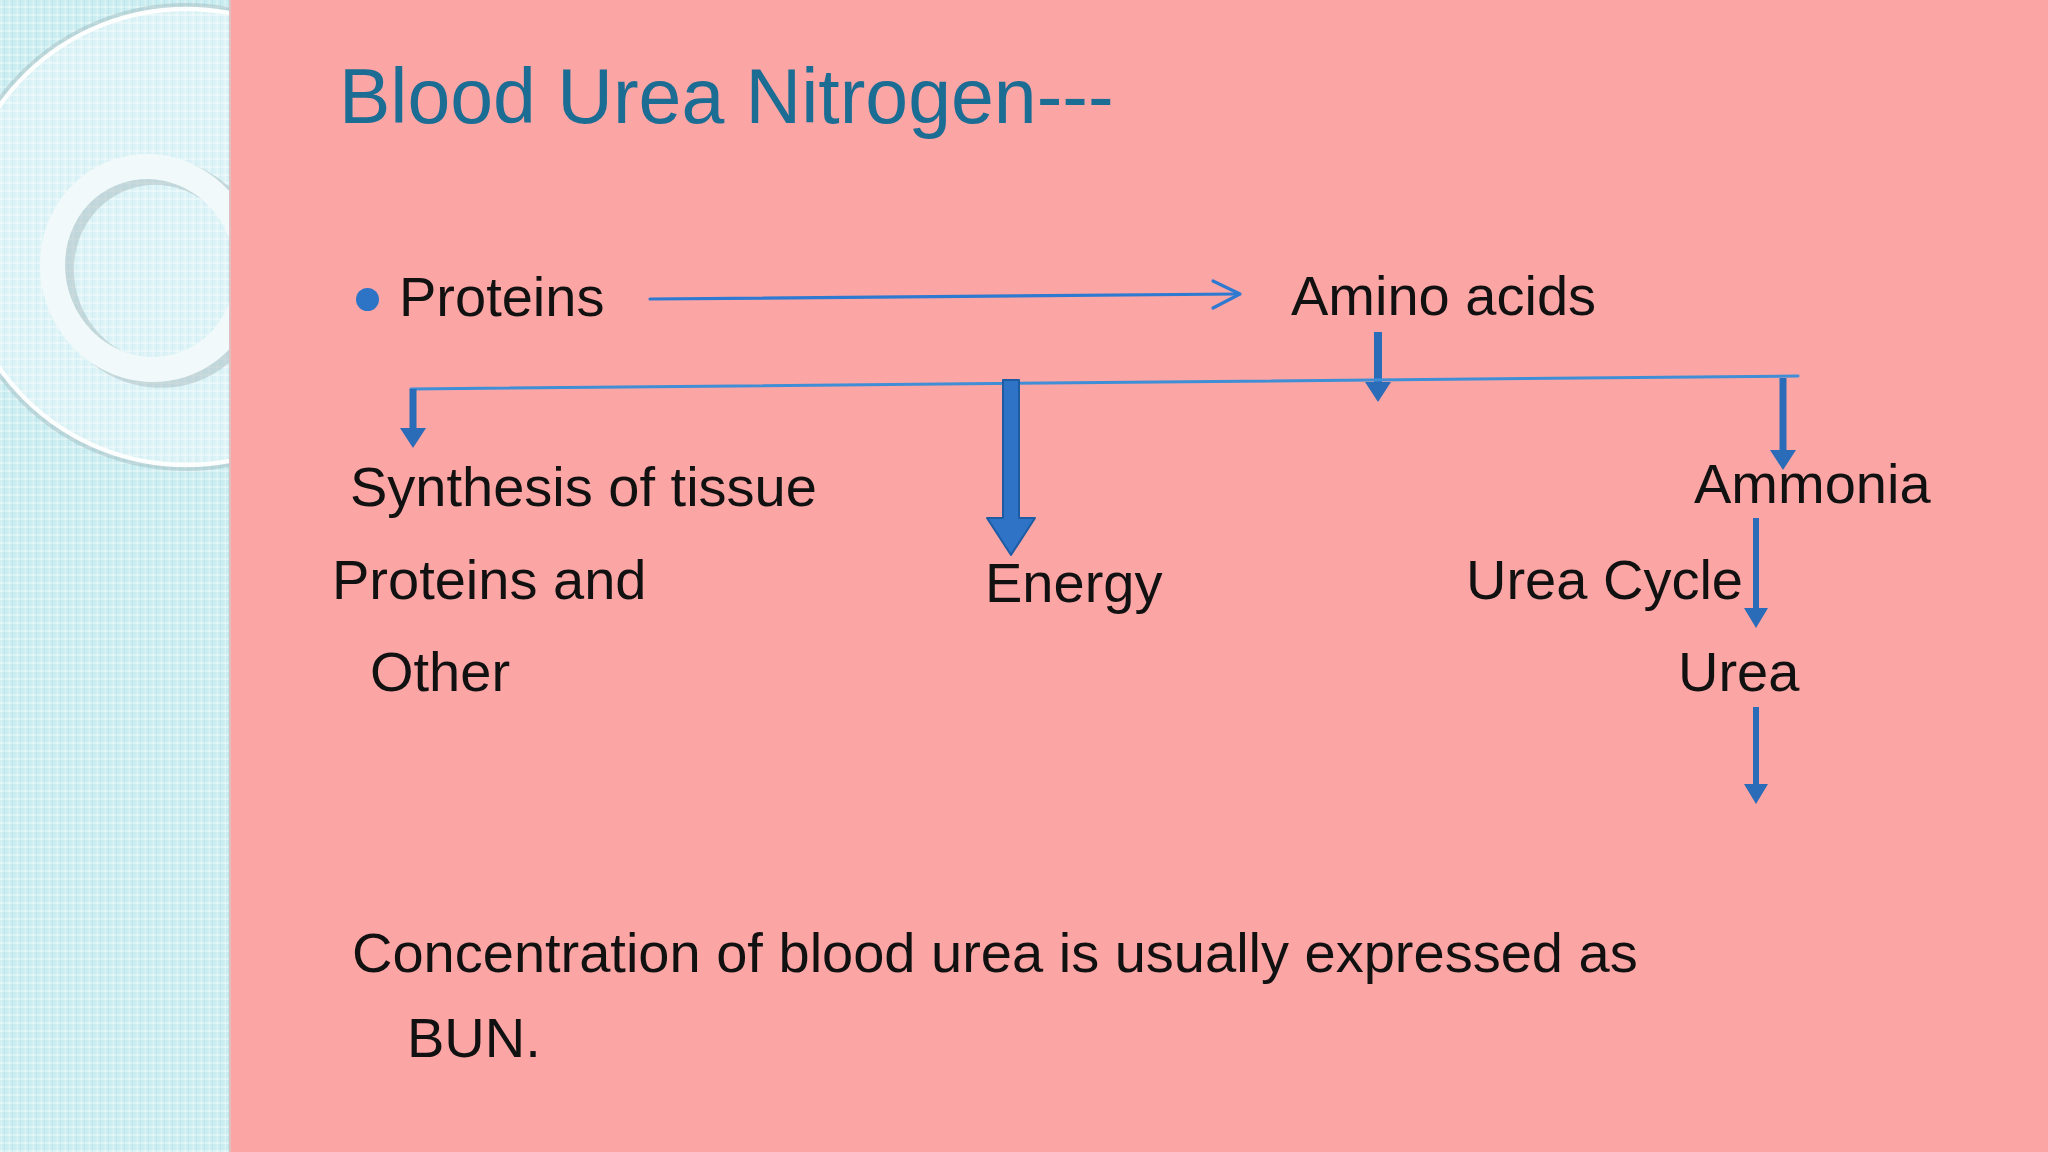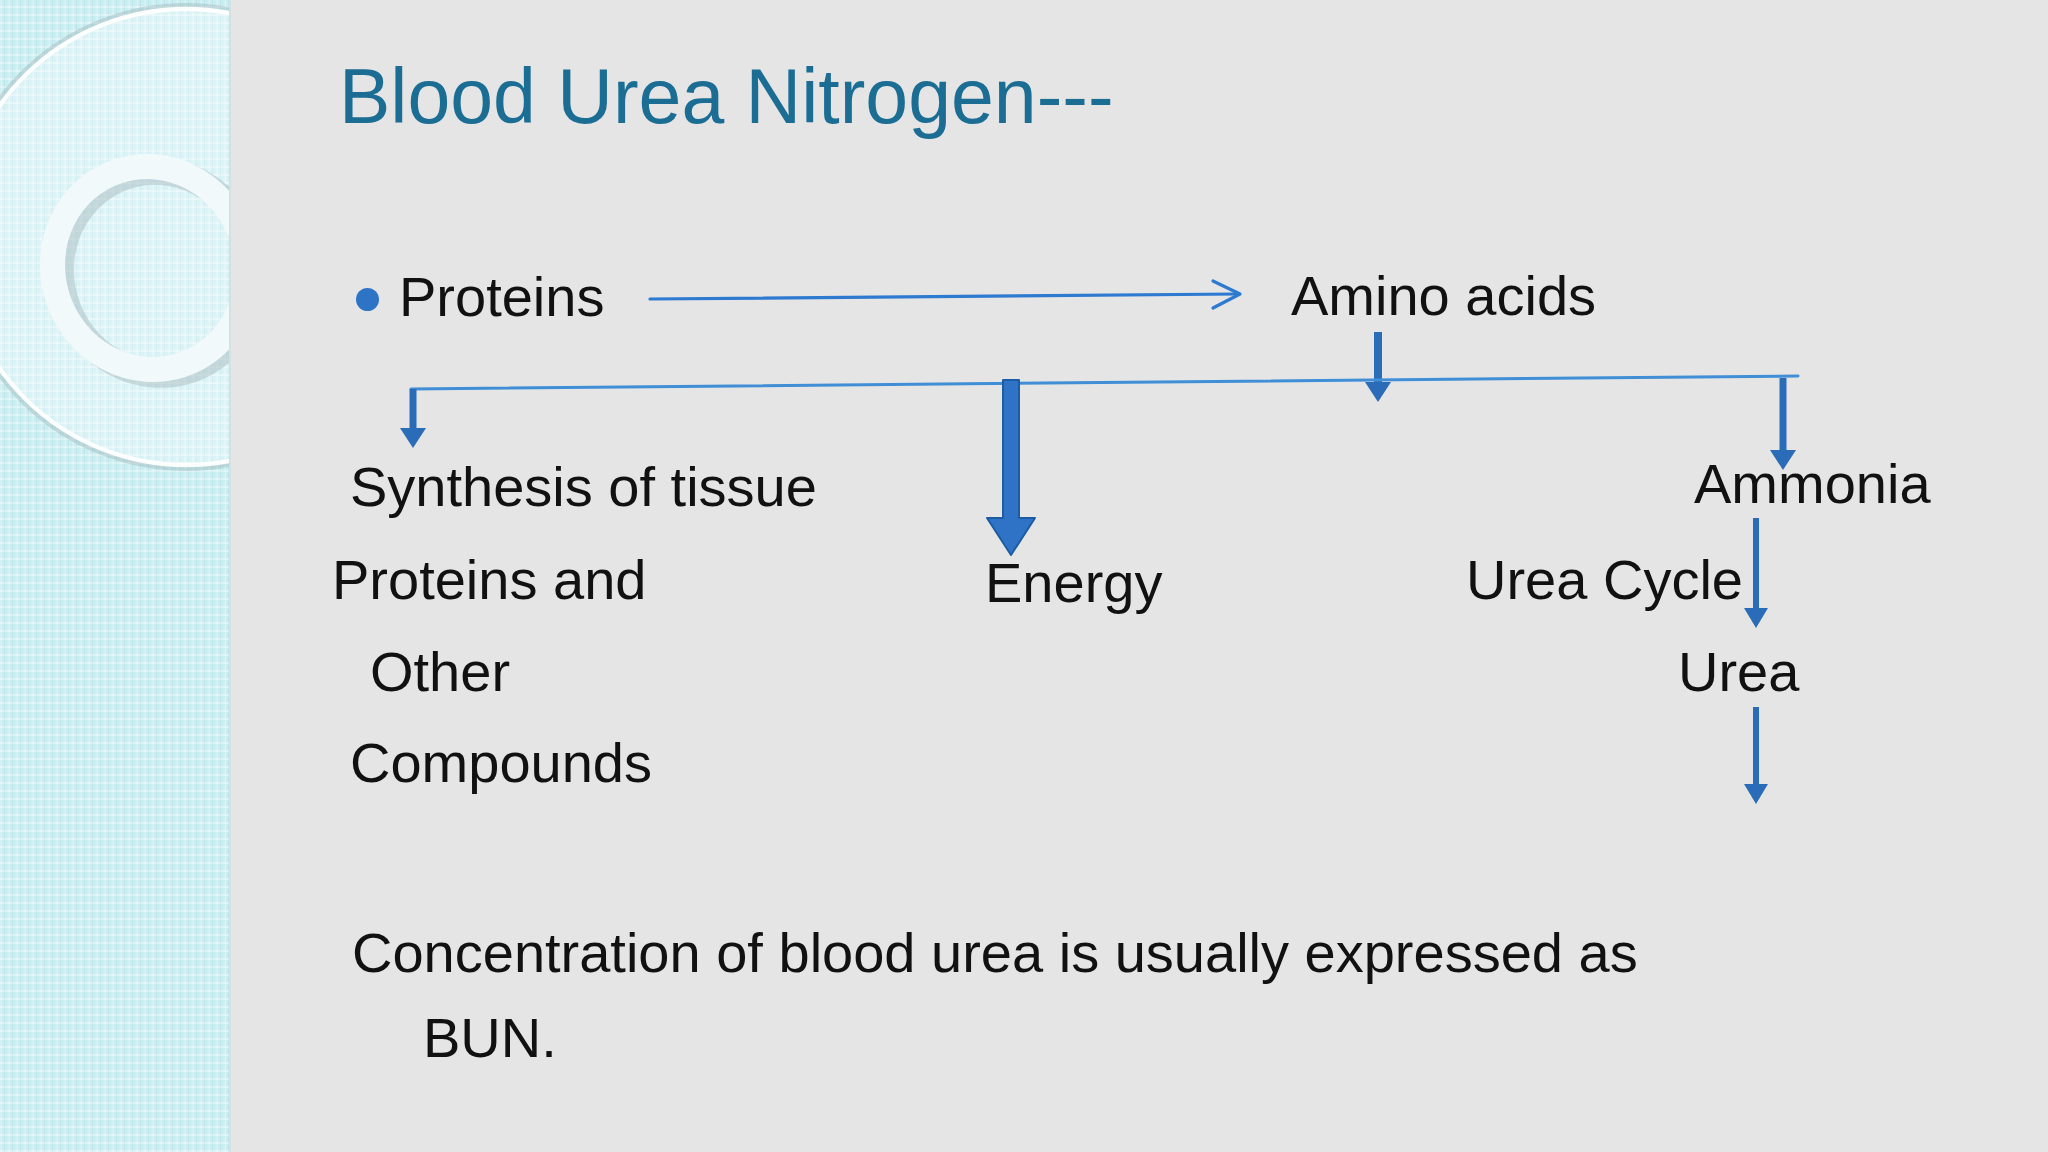--- a/index.html
+++ b/index.html
@@ -1,21 +1,21 @@
 <!DOCTYPE html>
 <html style="--title-color: #1b6d94; --text-color: #111111; --thin-arrow: #2e7ad1; --connector: #3f8ed6; --arrow-blue: #2a6cb8; --thick-arrow-fill: #2e73c5; --thick-arrow-edge: #1d5ca3; --bullet-blue: #2d74c7; --sidebar-bg: #c9edf1;"><head>
 <meta charset="utf-8">
 <style>
   html, body { margin: 0; padding: 0; background: #ffffff; }
 
   .slide {
     position: relative;
     width: 2048px;
     height: 1152px;
-    background: #e5e5e5;
+    background: #fca5a5;
     overflow: hidden;
     font-family: "Liberation Sans", sans-serif;
     color: var(--text-color, #111);
   }
 
   
   .sidebar {
     position: absolute;
     left: 0; top: 0;
     width: 229px; height: 1152px;
@@ -61,21 +61,21 @@
   .n-syn1          { left: 350px;  top: 456px; }
   .n-syn2          { left: 332px;  top: 549px; }
   .n-syn3          { left: 370px;  top: 641px; }
   .n-syn4          { left: 350px;  top: 732px; }
   .n-energy        { left: 985px;  top: 552px; }
   .n-ammonia       { left: 1694px; top: 453px; }
   .n-ureacycle     { left: 1466px; top: 549px; }
   .n-urea          { left: 1678px; top: 641px; }
   .n-excretion     { left: 1450px; top: 828px; }
   .n-footer1       { left: 352px;  top: 922px; }
-  .n-footer2       { left: 423px;  top: 1007px; }
+  .n-footer2       { left: 407px;  top: 1007px; }
 
   
   .overlay {
     position: absolute;
     left: 0; top: 0;
     width: 2048px; height: 1152px;
     pointer-events: none;
   }
   .thin-arrow line, .thin-arrow path {
     stroke: var(--thin-arrow, #2e7ad1);
@@ -118,21 +118,20 @@
 
   <h1 class="title">Blood Urea Nitrogen---</h1>
 
   <span class="bullet-dot"></span>
 
   <div class="node n-proteins">Proteins</div>
   <div class="node n-amino">Amino acids</div>
   <div class="node n-syn1">Synthesis of tissue</div>
   <div class="node n-syn2">Proteins and</div>
   <div class="node n-syn3">Other</div>
-  <div class="node n-syn4">Compounds</div>
   <div class="node n-energy">Energy</div>
   <div class="node n-ammonia">Ammonia</div>
   <div class="node n-ureacycle">Urea Cycle</div>
   <div class="node n-urea">Urea</div>
 
   <div class="node n-footer1">Concentration of blood urea is usually expressed as</div>
   <div class="node n-footer2">BUN.</div>
 
   <svg class="overlay" viewBox="0 0 2048 1152">
 

